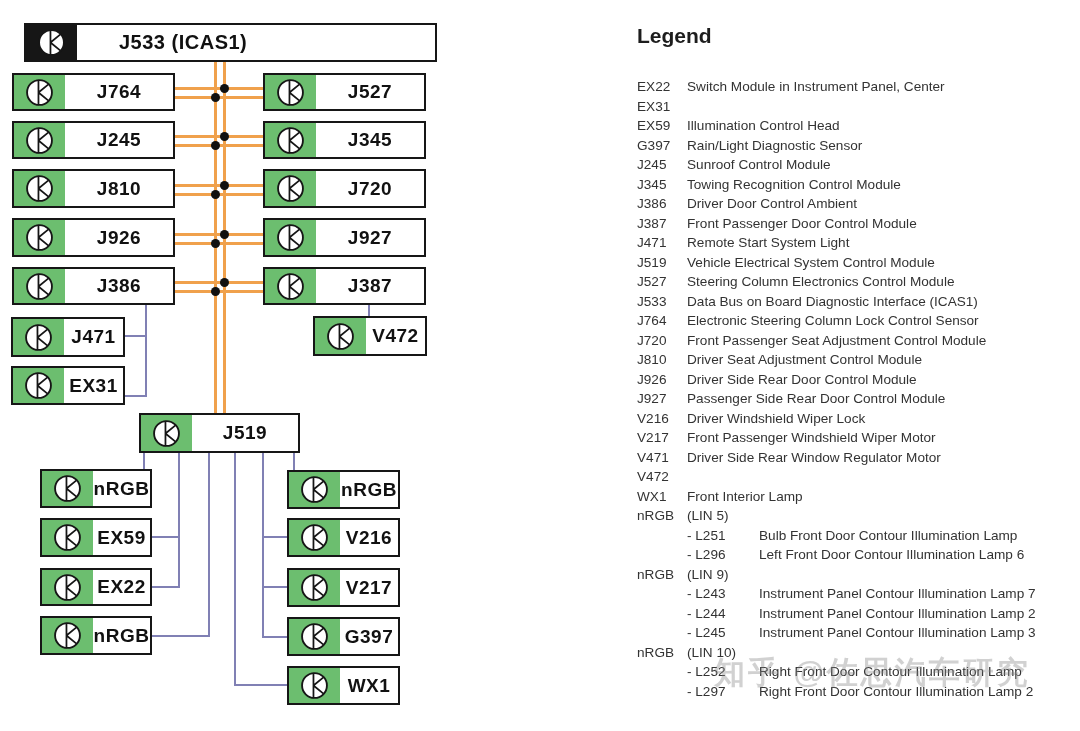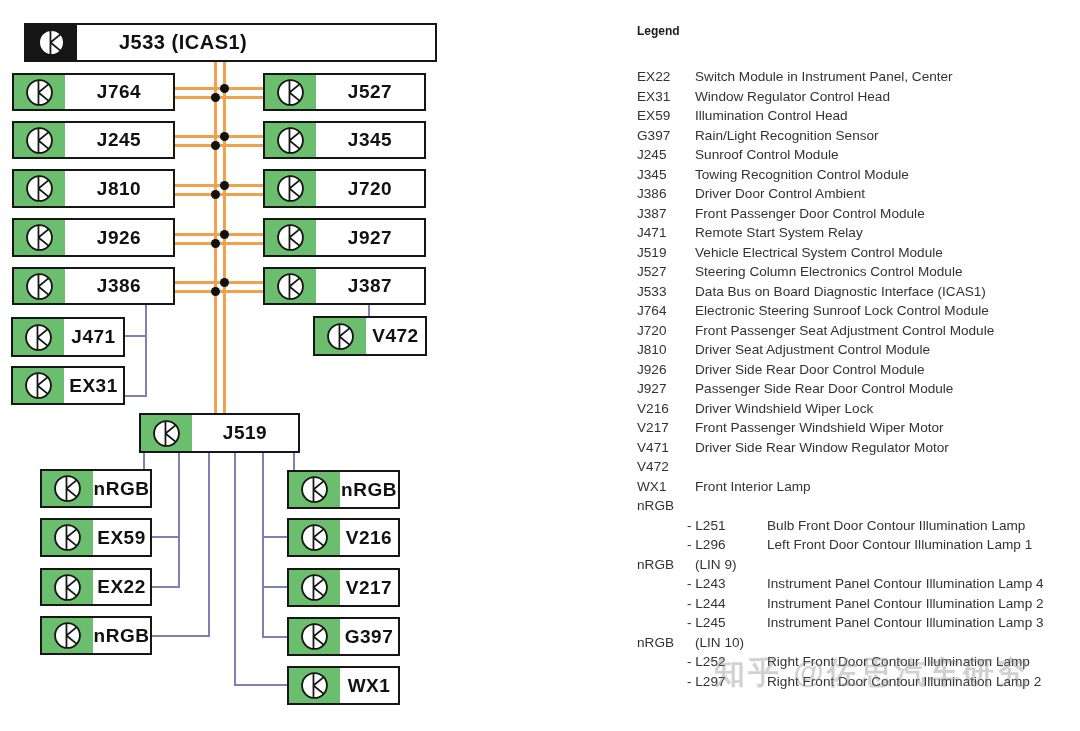--- a/index.html
+++ b/index.html
@@ -13,26 +13,26 @@
   .mi{width:29px;height:29px;display:block;}
   .lb{flex:1;display:flex;align-items:center;justify-content:center;
       font-weight:bold;font-size:19px;color:#111;letter-spacing:.5px;}
   .lb.left{justify-content:flex-start;padding-left:42px;font-size:20px;}
   
   .ol{position:absolute;background:#F0A14C;}
   .pl{position:absolute;background:#8080B4;}
   .dot{position:absolute;width:9px;height:9px;border-radius:50%;background:#111;}
   
   .legend{position:absolute;left:637px;top:24px;width:440px;color:#333;}
-  .ltitle{font-size:12px;font-weight:bold;color:#1d1d1d;}
+  .ltitle{font-size:21px;font-weight:bold;color:#1d1d1d;}
   .lrows{margin-top:29px;}
   .lrow{display:flex;font-size:13.6px;line-height:19.5px;white-space:nowrap;}
   .lcode{flex:0 0 50px;}
   .lsub{flex:0 0 72px;}
-  .ldesc{flex:1;margin-left:8px;}
+  .ldesc{flex:1;}
   
   .wm{position:absolute;left:714px;top:652px;font-size:31px;font-weight:bold;
       color:rgba(135,135,135,0.38);letter-spacing:3px;white-space:nowrap;pointer-events:none;}
 </style>
 </head>
 <body>
 
 <div class="stage">
 
   <svg width="0" height="0" style="position:absolute" aria-hidden="true">
@@ -294,65 +294,64 @@
 
   <div class="legend">
     <div class="ltitle">Legend</div>
     <div class="lrows">
         <div class="lrow">
           <span class="lcode">EX22</span>
           <span class="ldesc">Switch Module in Instrument Panel, Center</span>
         </div>
         <div class="lrow">
           <span class="lcode">EX31</span>
-          <span class="ldesc">Window Regulator Control Head</span>
         </div>
         <div class="lrow">
           <span class="lcode">EX59</span>
           <span class="ldesc">Illumination Control Head</span>
         </div>
         <div class="lrow">
           <span class="lcode">G397</span>
-          <span class="ldesc">Rain/Light Recognition Sensor</span>
+          <span class="ldesc">Rain/Light Diagnostic Sensor</span>
         </div>
         <div class="lrow">
           <span class="lcode">J245</span>
           <span class="ldesc">Sunroof Control Module</span>
         </div>
         <div class="lrow">
           <span class="lcode">J345</span>
           <span class="ldesc">Towing Recognition Control Module</span>
         </div>
         <div class="lrow">
           <span class="lcode">J386</span>
           <span class="ldesc">Driver Door Control Ambient</span>
         </div>
         <div class="lrow">
           <span class="lcode">J387</span>
           <span class="ldesc">Front Passenger Door Control Module</span>
         </div>
         <div class="lrow">
           <span class="lcode">J471</span>
-          <span class="ldesc">Remote Start System Relay</span>
+          <span class="ldesc">Remote Start System Light</span>
         </div>
         <div class="lrow">
           <span class="lcode">J519</span>
           <span class="ldesc">Vehicle Electrical System Control Module</span>
         </div>
         <div class="lrow">
           <span class="lcode">J527</span>
           <span class="ldesc">Steering Column Electronics Control Module</span>
         </div>
         <div class="lrow">
           <span class="lcode">J533</span>
           <span class="ldesc">Data Bus on Board Diagnostic Interface (ICAS1)</span>
         </div>
         <div class="lrow">
           <span class="lcode">J764</span>
-          <span class="ldesc">Electronic Steering Sunroof Lock Control Module</span>
+          <span class="ldesc">Electronic Steering Column Lock Control Sensor</span>
         </div>
         <div class="lrow">
           <span class="lcode">J720</span>
           <span class="ldesc">Front Passenger Seat Adjustment Control Module</span>
         </div>
         <div class="lrow">
           <span class="lcode">J810</span>
           <span class="ldesc">Driver Seat Adjustment Control Module</span>
         </div>
         <div class="lrow">
@@ -377,39 +376,40 @@
         </div>
         <div class="lrow">
           <span class="lcode">V472</span>
         </div>
         <div class="lrow">
           <span class="lcode">WX1</span>
           <span class="ldesc">Front Interior Lamp</span>
         </div>
         <div class="lrow">
           <span class="lcode">nRGB</span>
+          <span class="ldesc">(LIN 5)</span>
         </div>
         <div class="lrow">
           <span class="lcode"></span>
           <span class="lsub">- L251</span>
           <span class="ldesc">Bulb Front Door Contour Illumination Lamp</span>
         </div>
         <div class="lrow">
           <span class="lcode"></span>
           <span class="lsub">- L296</span>
-          <span class="ldesc">Left Front Door Contour Illumination Lamp 1</span>
+          <span class="ldesc">Left Front Door Contour Illumination Lamp 6</span>
         </div>
         <div class="lrow">
           <span class="lcode">nRGB</span>
           <span class="ldesc">(LIN 9)</span>
         </div>
         <div class="lrow">
           <span class="lcode"></span>
           <span class="lsub">- L243</span>
-          <span class="ldesc">Instrument Panel Contour Illumination Lamp 4</span>
+          <span class="ldesc">Instrument Panel Contour Illumination Lamp 7</span>
         </div>
         <div class="lrow">
           <span class="lcode"></span>
           <span class="lsub">- L244</span>
           <span class="ldesc">Instrument Panel Contour Illumination Lamp 2</span>
         </div>
         <div class="lrow">
           <span class="lcode"></span>
           <span class="lsub">- L245</span>
           <span class="ldesc">Instrument Panel Contour Illumination Lamp 3</span>

